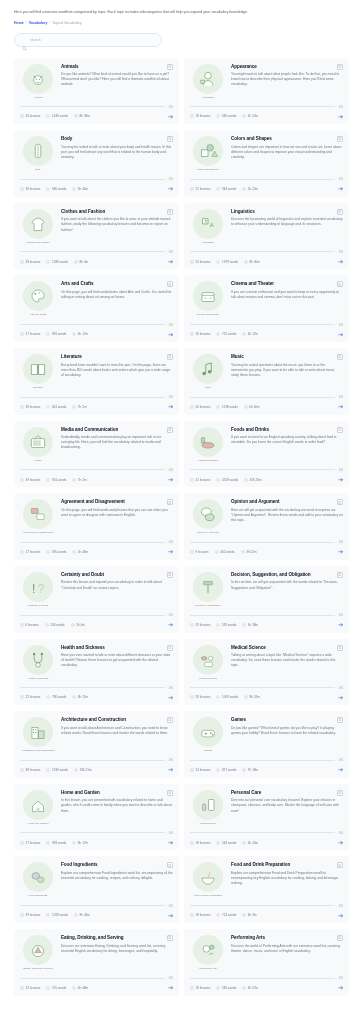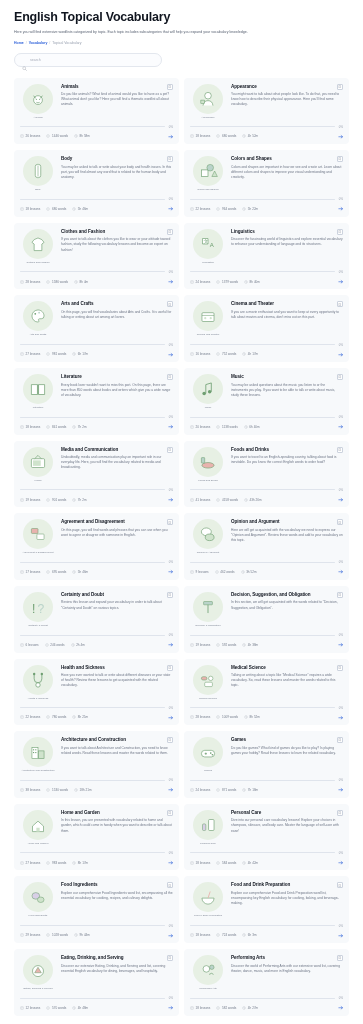--- a/index.html
+++ b/index.html
@@ -135,21 +135,20 @@
   .stat svg { width: 4px; height: 4px; flex: none; opacity: .5; }
   .stat-text { font-size: 3.1px; color: #757d8c; white-space: nowrap; }
   .go-arrow { margin-left: auto; display: flex; align-items: center; }
   .go-arrow svg { width: 5.5px; height: 5.5px; }
 </style>
 </head>
 <body>
 
 <div class="page">
 
-  <h1 class="page-title">English Topical Vocabulary</h1>
   <p class="page-intro">Here you will find extensive wordlists categorized by topic. Each topic includes subcategories that will help you expand your vocabulary knowledge.</p>
 
   <nav class="breadcrumb">
     <span class="crumb-link">Home</span>
     <span class="crumb-sep">/</span>
     <span class="crumb-link">Vocabulary</span>
     <span class="crumb-sep">/</span>
     <span class="crumb-current">Topical Vocabulary</span>
   </nav>
 

